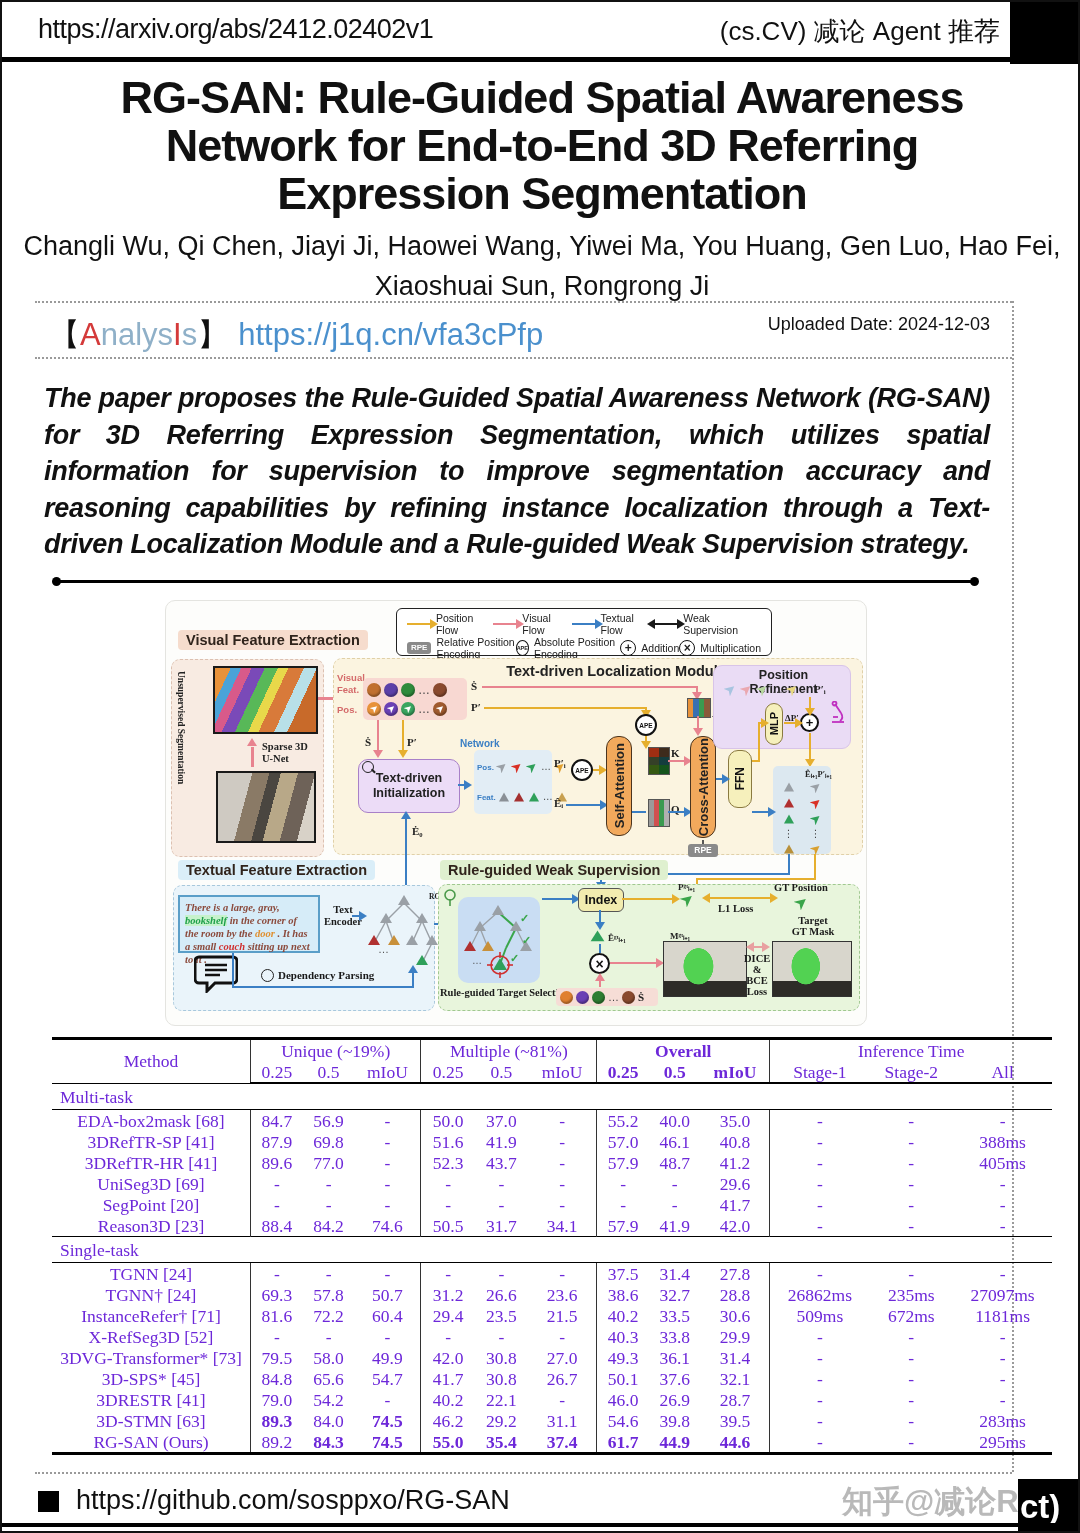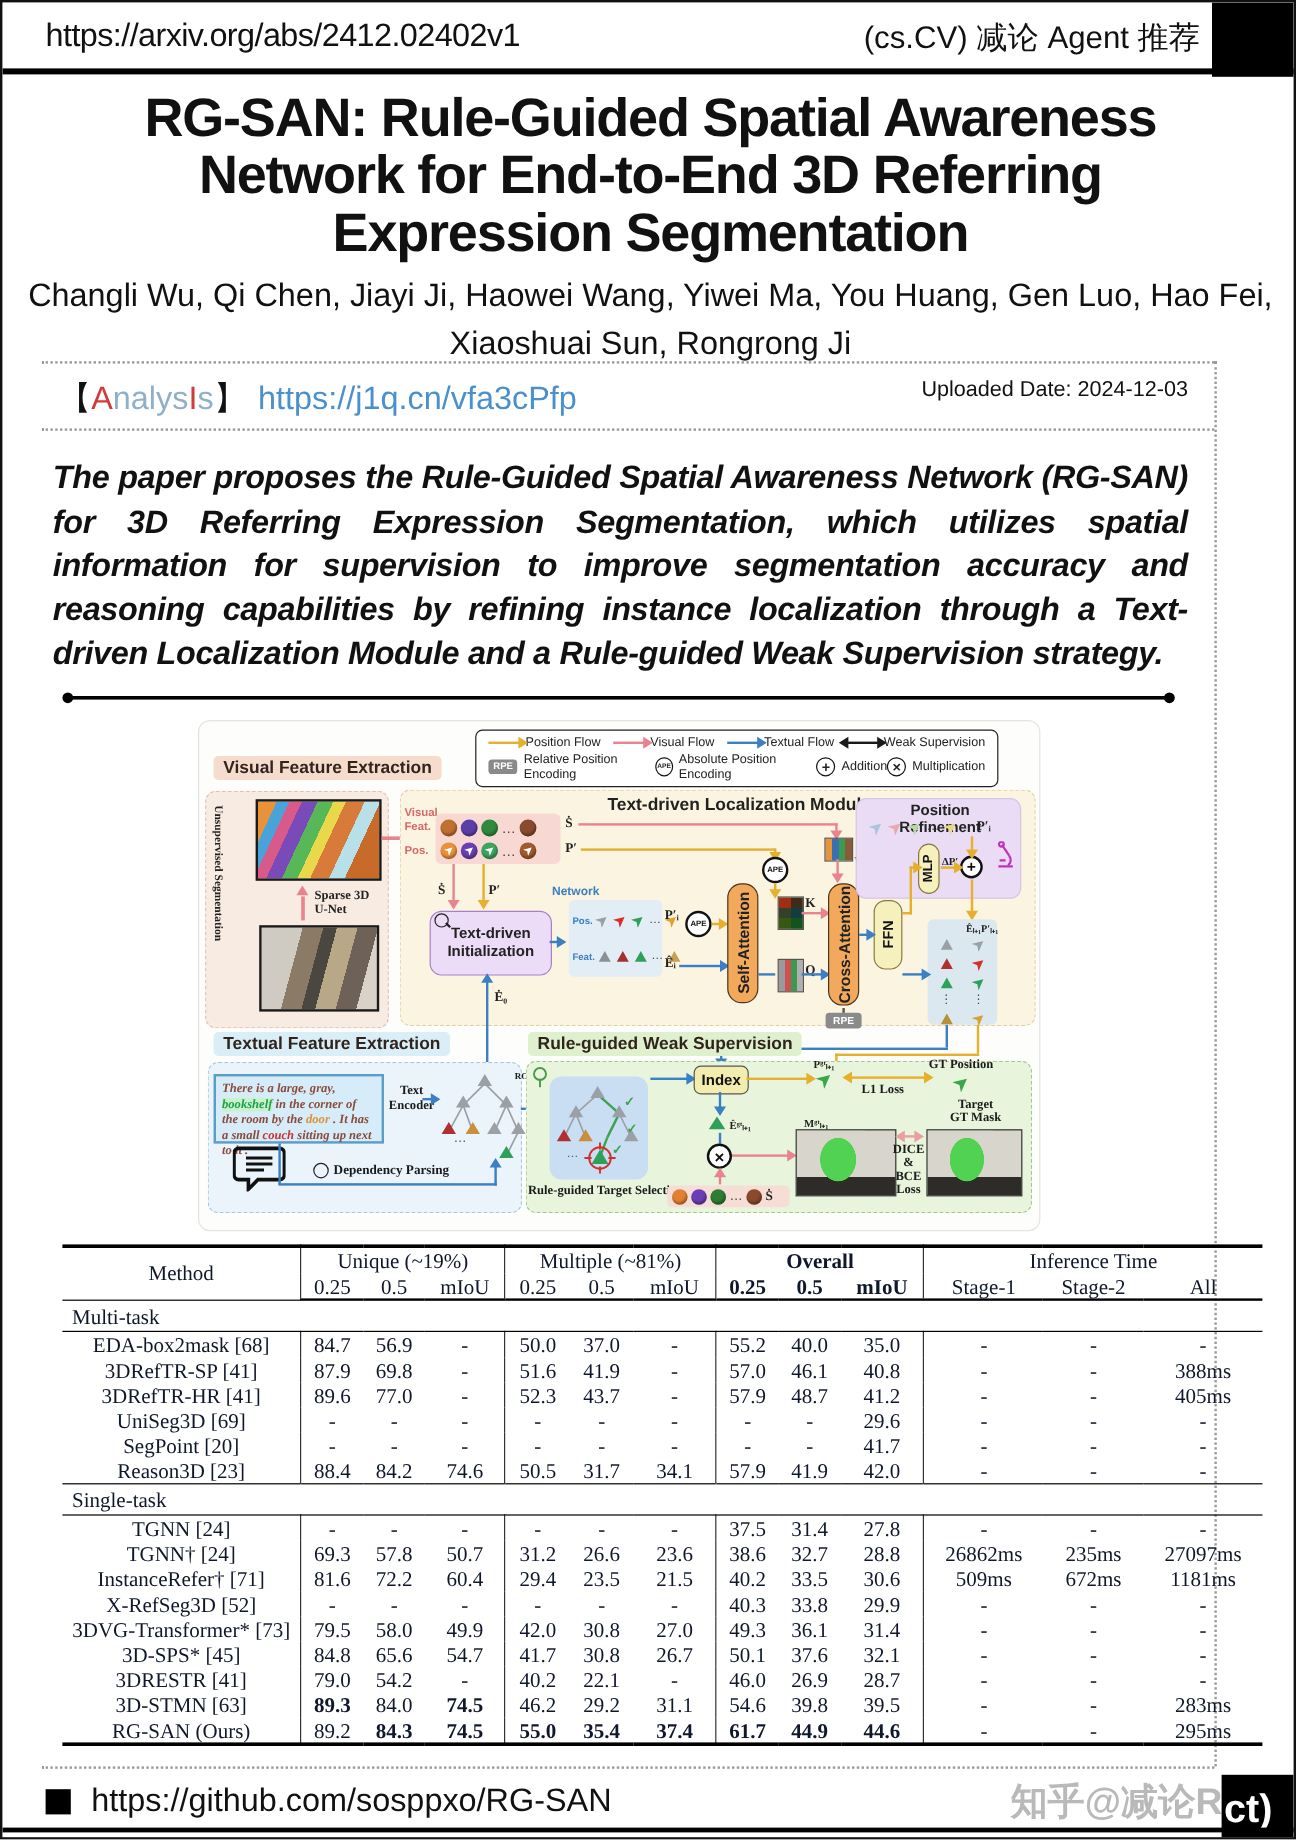--- a/index.html
+++ b/index.html
@@ -18,36 +18,36 @@
   .corner-box{right:0;top:0;width:68px;height:62px;background:#000;}
   .top-rule{left:0;top:55px;width:1080px;height:5px;background:#000;}
   
   .title{left:0;top:72px;width:1080px;text-align:center;font-weight:bold;font-size:45px;
          line-height:48px;letter-spacing:-1px;}
   .authors{left:0;top:224px;width:1080px;text-align:center;font-size:27px;line-height:40px;}
   
   .dashed-h{border-top:2px dotted #9a9a9a;height:0;}
   .dashed-v{border-left:2px dotted #9a9a9a;width:0;}
   .an-row{left:33px;top:299px;width:977px;height:58px;}
-  .an-left{left:14px;top:13px;font-size:27px;}
+  .an-left{left:14px;top:13px;font-size:31px;}
   .an-right{right:22px;top:13px;font-size:18px;}
   .k-black{color:#111;} .k-red{color:#d43a3a;} .k-steel{color:#8fb0c8;}
   .an-link{color:#4a90cd;text-decoration:none;margin-left:10px;}
   
   .abstract{left:42px;top:378px;width:946px;font-size:27px;line-height:36.5px;font-weight:bold;
             font-style:italic;text-align:justify;letter-spacing:-0.3px;}
   .divider{left:53px;top:578px;width:921px;height:3px;background:#000;}
   .dot{width:9px;height:9px;border-radius:50%;background:#000;}
   
   .fig{left:163px;top:598px;width:700px;height:424px;background:#fdfdfb;border:1px solid #e4e4e0;
        border-radius:10px;font-family:"Liberation Sans",sans-serif;}
   .fig .panel{position:absolute;border-radius:9px;box-sizing:border-box;}
   .fig .plabel{position:absolute;font-weight:bold;font-size:14.5px;color:#30241c;border-radius:4px;
                padding:2px 8px;white-space:nowrap;}
-  .legend{position:absolute;left:230px;top:7px;width:436px;height:48px;background:#fff;
+  .legend{position:absolute;left:230px;top:7px;width:376px;height:48px;background:#fff;
           border:1.5px solid #222;border-radius:6px;box-sizing:border-box;padding:3px 10px;
           display:flex;flex-direction:column;justify-content:space-around;}
   .leg-row{display:flex;align-items:center;justify-content:space-between;}
   .leg-item{display:flex;align-items:center;gap:5px;font-size:10.5px;color:#222;}
   .leg-arrow{position:relative;width:26px;height:2.5px;}
   .badge-rpe{background:#8a8a8a;color:#fff;font-size:8px;font-weight:bold;border-radius:3px;
              padding:2px 4px;line-height:1;}
   .circ-op{width:16px;height:16px;border:1.8px solid #111;border-radius:50%;display:flex;
            align-items:center;justify-content:center;font-weight:bold;background:#fff;box-sizing:border-box;}
   .vtext{writing-mode:vertical-rl;text-orientation:mixed;}
@@ -71,21 +71,21 @@
   .maskimg{position:absolute;border:1.5px solid #333;box-sizing:border-box;}
   .sent{position:absolute;background:#d6ecf8;border:2px solid #5a9ec8;box-sizing:border-box;
         font-family:"Liberation Serif",serif;font-style:italic;font-weight:bold;font-size:10.5px;
         line-height:13px;padding:4px 5px;color:#8b4a3c;}
   .sent .w-green{color:#1fa04a;background:#c6f2cc;}
   .sent .w-orange{color:#e09030;} .sent .w-red{color:#d03030;}
   .smallserif{font-family:"Liberation Serif",serif;font-weight:bold;font-size:10.5px;color:#1a1a1a;}
   
   .tblwrap{left:50px;top:1035px;width:1000px;}
   table.results{width:100%;border-collapse:collapse;font-family:"Liberation Serif",serif;
-                font-size:17.5px;color:#0f172a;border-top:3px solid #000;border-bottom:3px solid #000;}
+                font-size:17.5px;color:#6d28d9;border-top:3px solid #000;border-bottom:3px solid #000;}
   table.results th,table.results td{padding:0.5px 3px;text-align:center;font-weight:normal;line-height:20px;}
   table.results .sepr{border-right:1.2px solid #333;}
   table.results thead tr:last-child th{border-bottom:2px solid #000;}
   table.results .grp-bold{font-weight:bold;}
   table.results td.section{text-align:left;padding-left:8px;border-top:1.5px solid #000;
                            border-bottom:1.5px solid #000;line-height:24px;}
   
   .footer-sq{left:36px;top:1489px;width:21px;height:21px;background:#000;}
   .footer-url{left:74px;top:1483px;font-size:27px;}
   .watermark{left:840px;top:1479px;font-size:31px;font-weight:bold;color:#b9b9b9;

